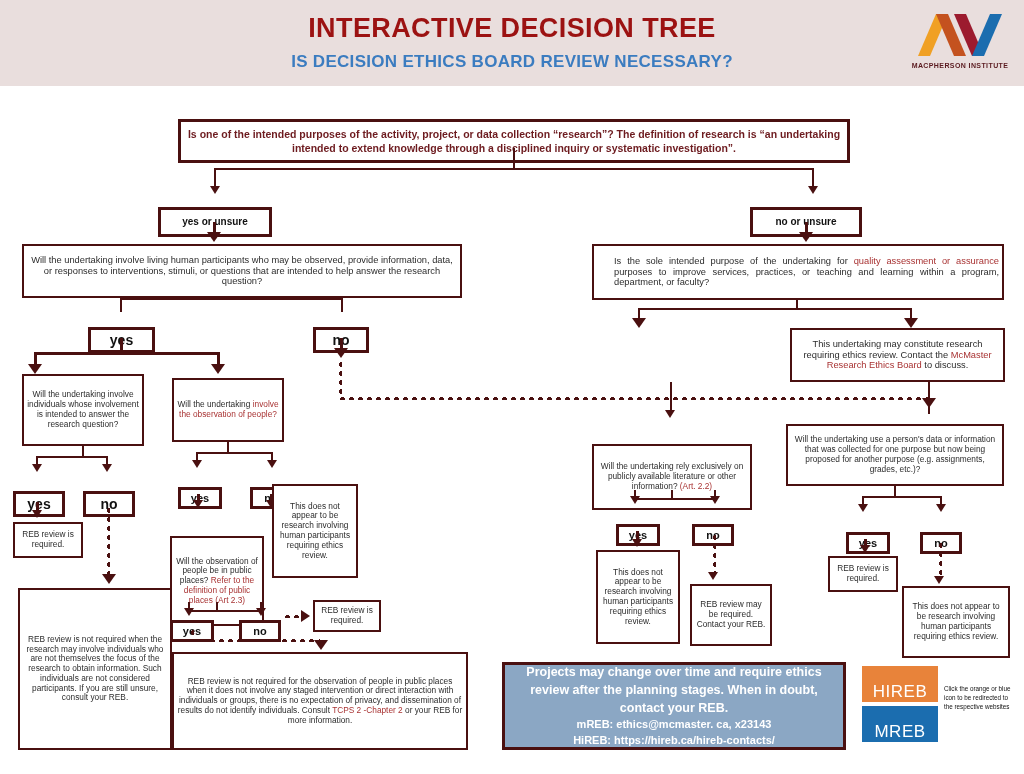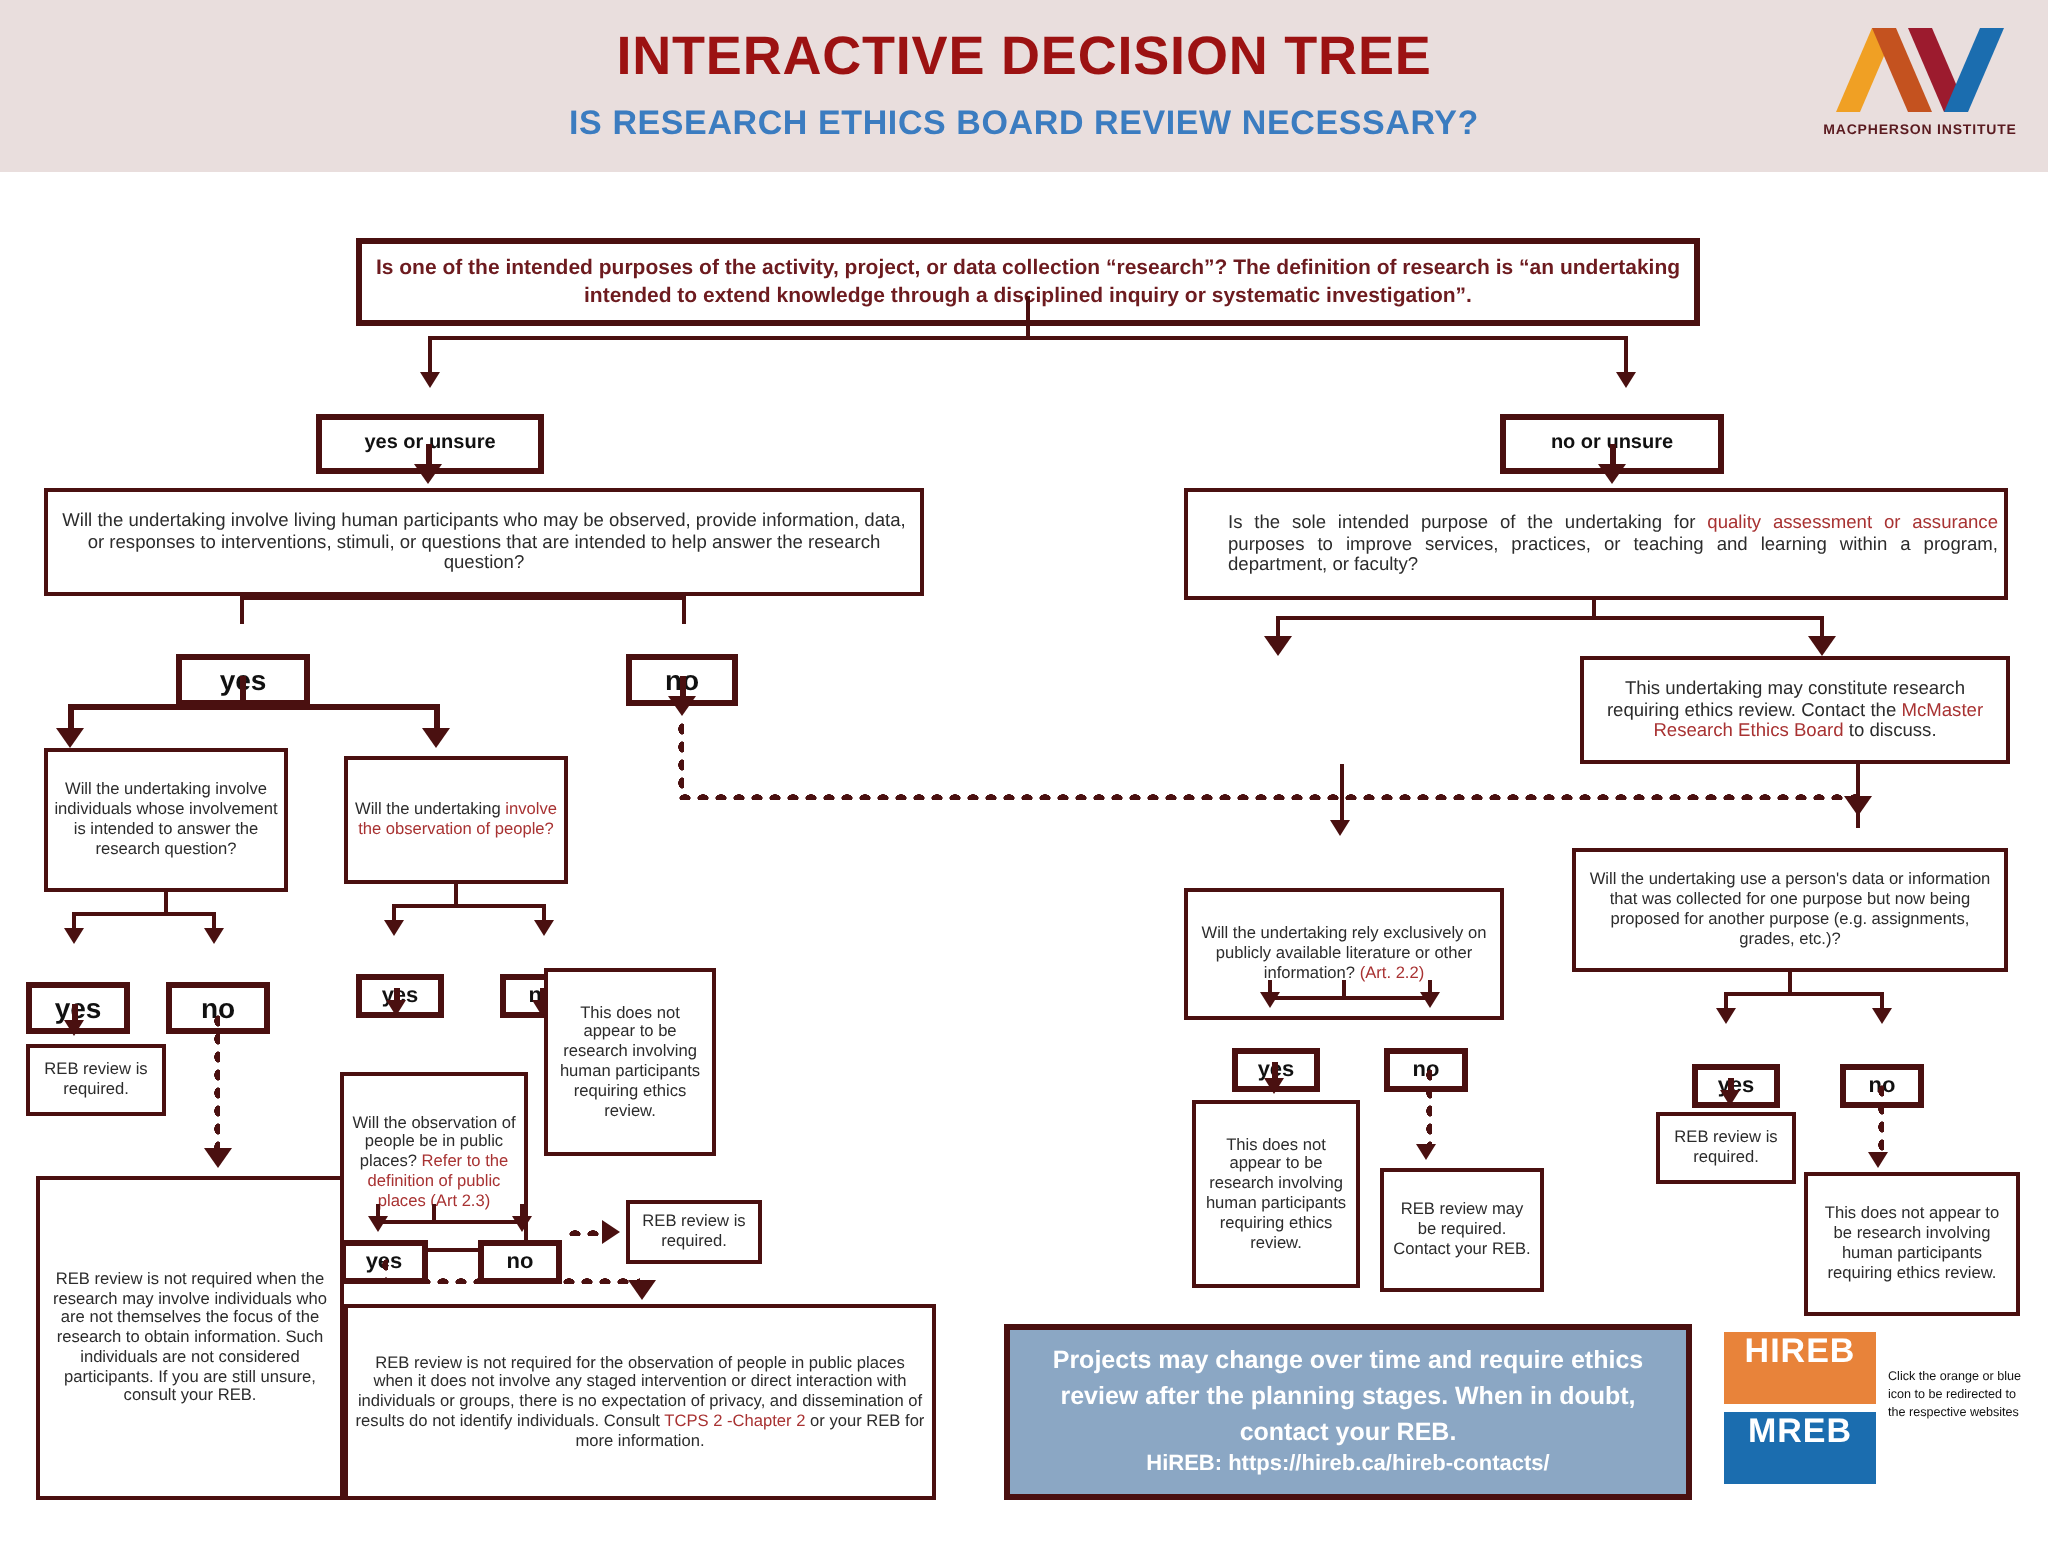--- a/index.html
+++ b/index.html
@@ -105,38 +105,38 @@
     position:absolute;box-sizing:border-box;
     background:#8ba7c4;border:3px solid #4a1010;
     color:#ffffff;text-align:center;
     display:flex;flex-direction:column;justify-content:center;
     padding:4px 8px;
   }
   .note-panel .l1{font-size:12.5px;font-weight:bold;line-height:1.45;}
   .note-panel .l2{font-size:11px;font-weight:bold;line-height:1.45;}
   .btn-hireb,.btn-mreb{
     position:absolute;box-sizing:border-box;
-    display:flex;align-items:flex-start;justify-content:center;
-    color:#ffffff;font-weight:bold;font-size:17px;letter-spacing:.5px;
+    display:flex;align-items:flex-end;justify-content:center;
+    color:#ffffff;font-weight:normal;font-size:17px;letter-spacing:.5px;
   }
   .btn-hireb{background:#e8833a;}
   .btn-mreb{background:#1b6daf;}
   .click-note{
     position:absolute;font-size:6.3px;line-height:1.45;color:#111;
     width:72px;
   }
 </style>
 </head>
 <body>
 
 <div id="root">
 
   <div class="header">
     <div class="hdr-title">INTERACTIVE DECISION TREE</div>
-    <div class="hdr-sub">IS RESEARCH ETHICS BOARD REVIEW NECESSARY?</div>
+    <div class="hdr-sub">IS DECISION ETHICS BOARD REVIEW NECESSARY?</div>
 
     <div class="logo">
       <svg width="104" height="56" viewBox="0 0 104 56">
         <path d="M10 50 L28 8 L40 8 L22 50 Z" fill="#f0a024"></path>
         <path d="M28 8 L40 8 L58 50 L46 50 Z" fill="#c4521f"></path>
         <path d="M46 8 L58 8 L76 50 L64 50 Z" fill="#9c1b2e"></path>
         <path d="M58 8 L70 8 L52 50 L40 50 Z" fill="#9c1b2e" opacity="0"></path>
         <path d="M76 8 L88 8 L70 50 L58 50 Z" fill="#1b6daf" opacity="0"></path>
         <path d="M64 50 L82 8 L94 8 L76 50 Z" fill="#1b6daf"></path>
       </svg>
@@ -376,20 +376,21 @@
   <div class="dot-v" style="left:938px;top:541px;height:38px;"></div>
   <div class="arrow sm" style="left:934px;top:576px;"></div>
   <div class="box" style="left:902px;top:586px;width:108px;height:72px;">
     <p class="sm">This does not appear to be research involving human participants requiring ethics review.</p>
   </div>
 
   <div class="note-panel" style="left:502px;top:662px;width:344px;height:88px;">
     <div class="l1">Projects may change over time and require ethics</div>
     <div class="l1">review after the planning stages. When in doubt,</div>
     <div class="l1">contact your REB.</div>
+    <div class="l2">mREB: ethics@mcmaster. ca, x23143</div>
     <div class="l2">HiREB: https://hireb.ca/hireb-contacts/</div>
   </div>
 
   <div class="btn-hireb" style="left:862px;top:666px;width:76px;height:36px;">
     <span>HIREB</span>
   </div>
   <div class="btn-mreb" style="left:862px;top:706px;width:76px;height:36px;">
     <span>MREB</span>
   </div>
 

